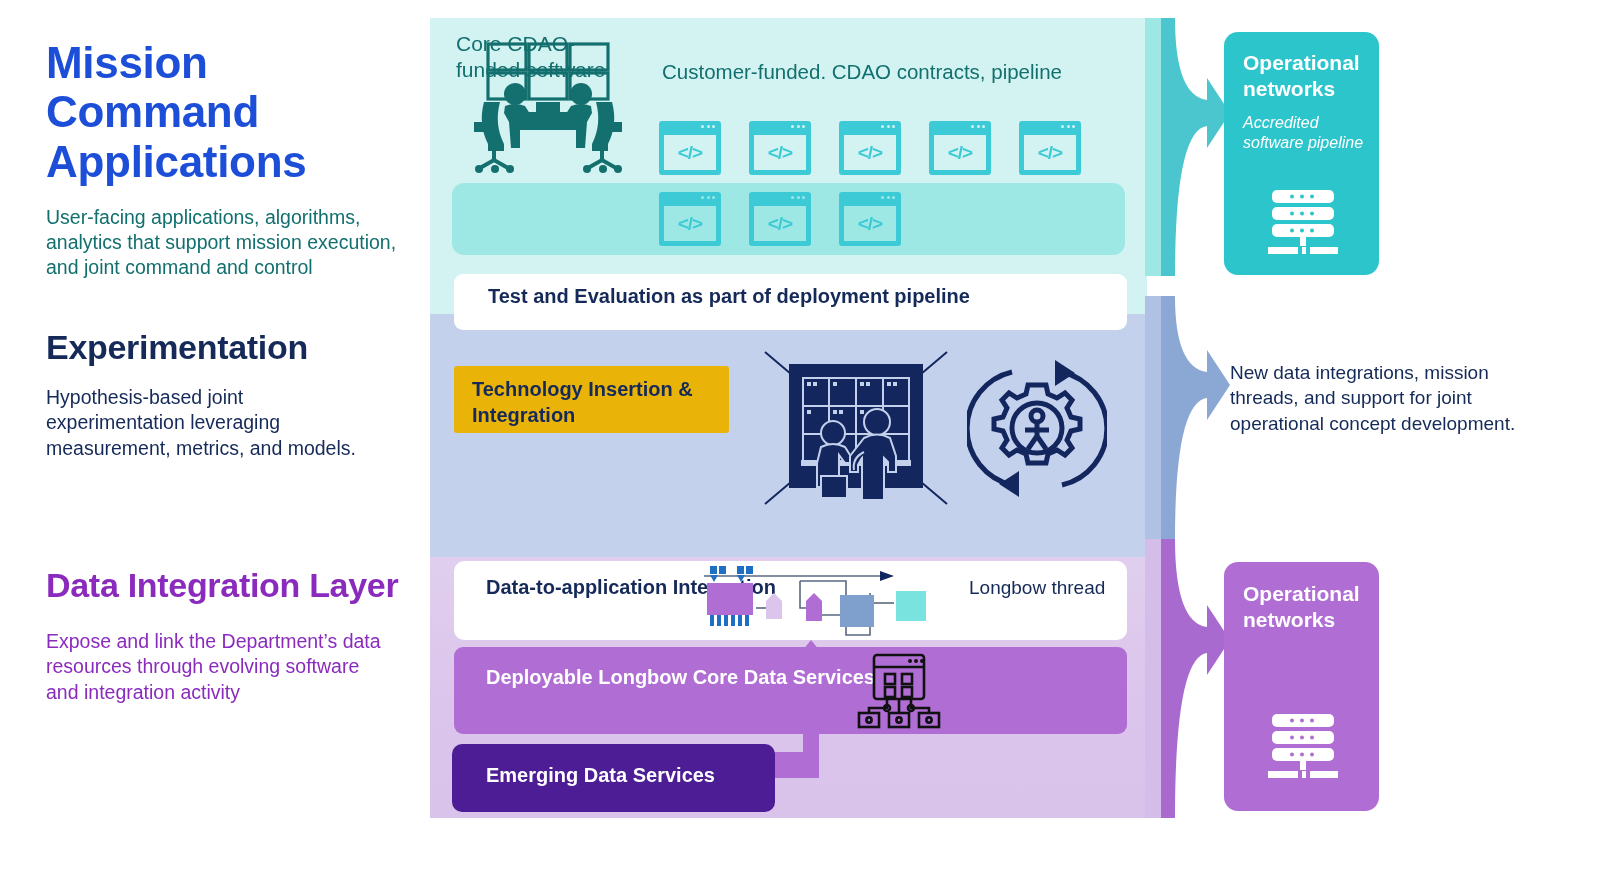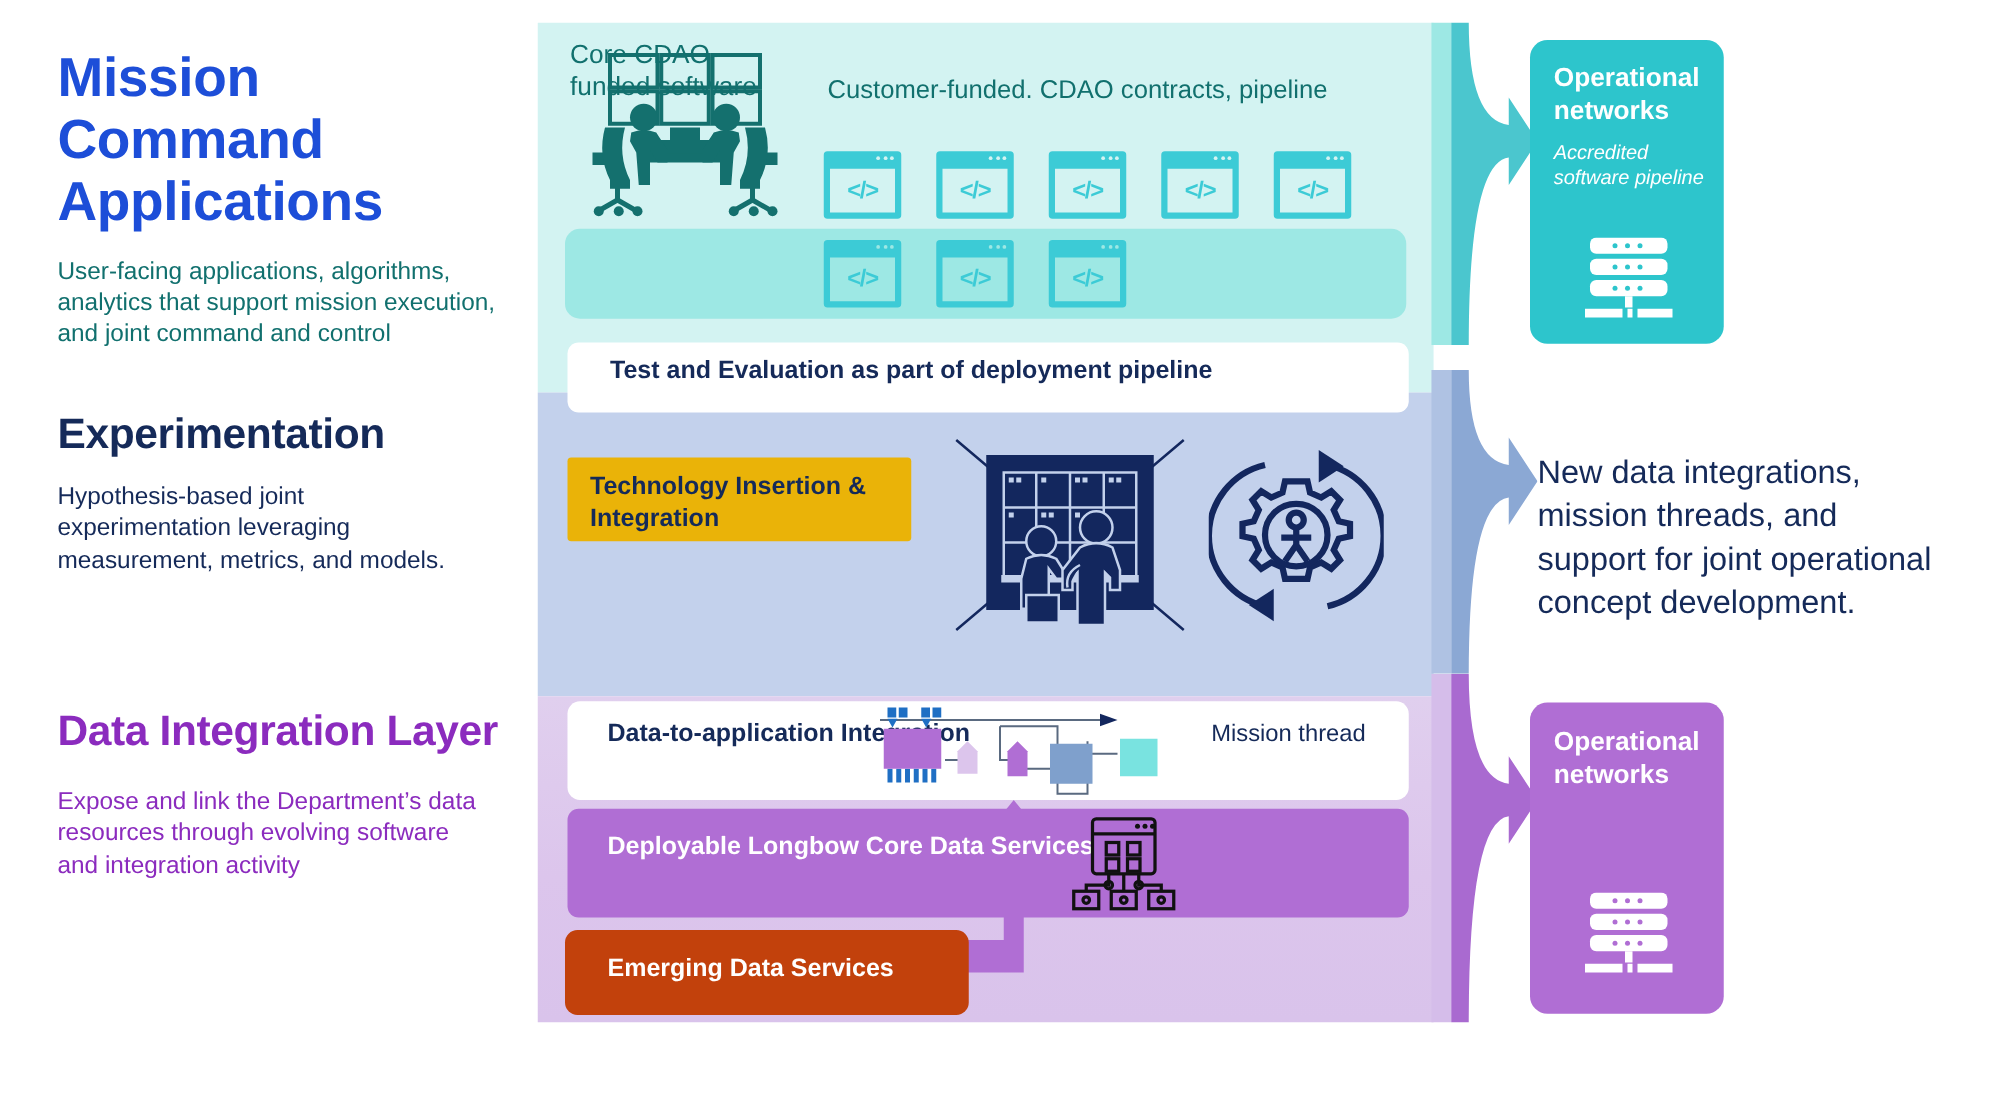--- a/index.html
+++ b/index.html
@@ -80,40 +80,40 @@
   #thread-svg { position: absolute; left: 240px; top: 2px; width: 300px; height: 76px; }
   #thread-label { position: absolute; left: 515px; top: 16px; font-size: 19px; color: #152A59; white-space: nowrap; }
 
   #longbow-bar { position: absolute; left: 24px; top: 629px; width: 673px; height: 87px;
              background: #B06ED4; border-radius: 9px; }
   #longbow-label { position: absolute; left: 32px; top: 17px; font-size: 20px; font-weight: bold;
              color: #ffffff; line-height: 1.30; }
   #longbow-icon { position: absolute; left: 400px; top: 6px; width: 90px; height: 76px; }
 
   #emerging-bar { position: absolute; left: 22px; top: 726px; width: 323px; height: 68px;
-             background: #c2410c; border-radius: 10px; }
+             background: #4c1d95; border-radius: 10px; }
   #emerging-label { position: absolute; left: 34px; top: 20px; font-size: 20px; font-weight: bold;
              color: #ffffff; }
   #emerging-arrow { position: absolute; left: 335px; top: 614px; width: 90px; height: 180px; }
 
   
   .flow-arrow { position: absolute; }
 
   
   .opbox { position: absolute; width: 155px; border-radius: 14px; }
   .opbox .op-title { font-size: 21px; font-weight: bold; color: #fff; line-height: 1.22; }
   .opbox .op-sub { font-size: 16px; font-style: italic; color: #fff; line-height: 1.22; margin-top: 12px; }
   #opbox-teal { left: 1224px; top: 32px; height: 243px; background: #2DC5CC; padding: 18px 0 0 19px; }
   #opbox-purple { left: 1224px; top: 562px; height: 249px; background: #B06ED4; padding: 19px 0 0 19px; }
   .rack { position: absolute; width: 78px; height: 66px; }
   #rack-teal { left: 40px; top: 158px; }
   #rack-purple { left: 40px; top: 152px; }
 
   #mid-outcome { position: absolute; left: 1230px; top: 360px; width: 320px;
-                 font-size: 26px; color: #152A59; line-height: 1.34; }
+                 font-size: 19px; color: #152A59; line-height: 1.34; }
 </style>
 </head>
 <body>
 
 <div id="root">
 
   <div class="left-col">
 
     <div class="lc-block" id="blk-mission">
       <div class="lc-title">Mission Command Applications</div>
@@ -349,21 +349,21 @@
             <rect x="37" y="52" width="4" height="11"></rect>
           <rect x="44" y="52" width="4" height="11"></rect>
             <rect x="51" y="52" width="4" height="11"></rect>
         </g>
         <rect x="13" y="20" width="46" height="32" fill="#B06ED4"></rect>
         <path d="M72 56 V38 l8 -8 l8 8 v18 z" fill="#DCC5EC"></path>
         <path d="M112 58 V38 l8 -8 l8 8 v20 z" fill="#B06ED4"></path>
         <rect x="146" y="32" width="34" height="32" fill="#7FA0CC"></rect>
         <rect x="202" y="28" width="30" height="30" fill="#79E3E0"></rect>
       </svg>
-      <div id="thread-label">Mission thread</div>
+      <div id="thread-label">Longbow thread</div>
     </div>
 
     <svg id="emerging-arrow" viewBox="0 0 90 180">
       <path d="M0 120 H38 V40 H20 L46 8 L72 40 H54 V146 H0 Z" fill="#B06ED4"></path>
     </svg>
 
     <div id="longbow-bar">
       <div id="longbow-label">Deployable Longbow Core Data Services</div>
       <svg id="longbow-icon" viewBox="0 0 90 76">
         <g fill="none" stroke="#111111" stroke-width="2.6">

